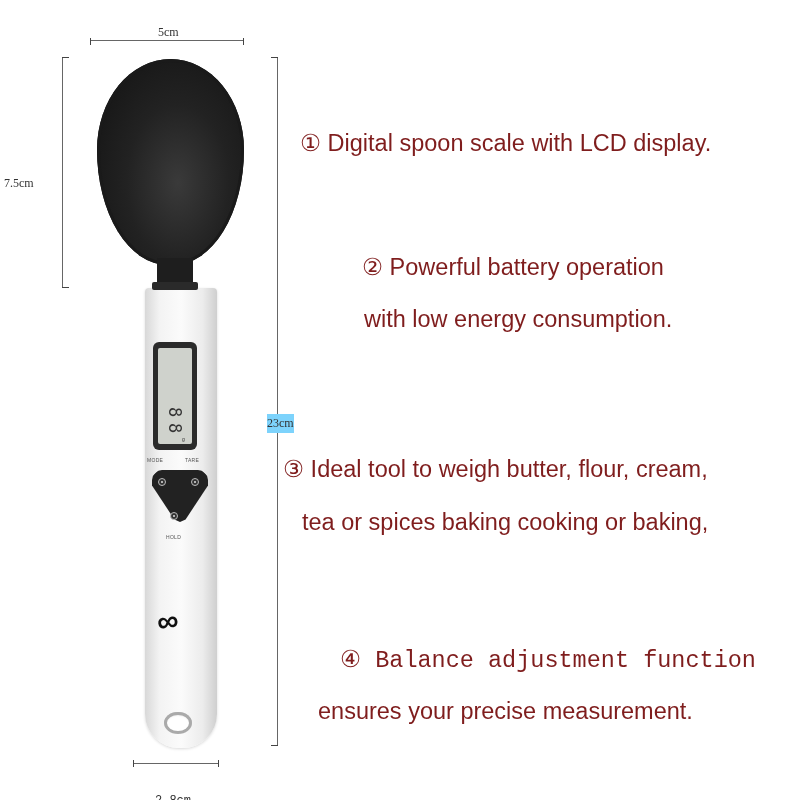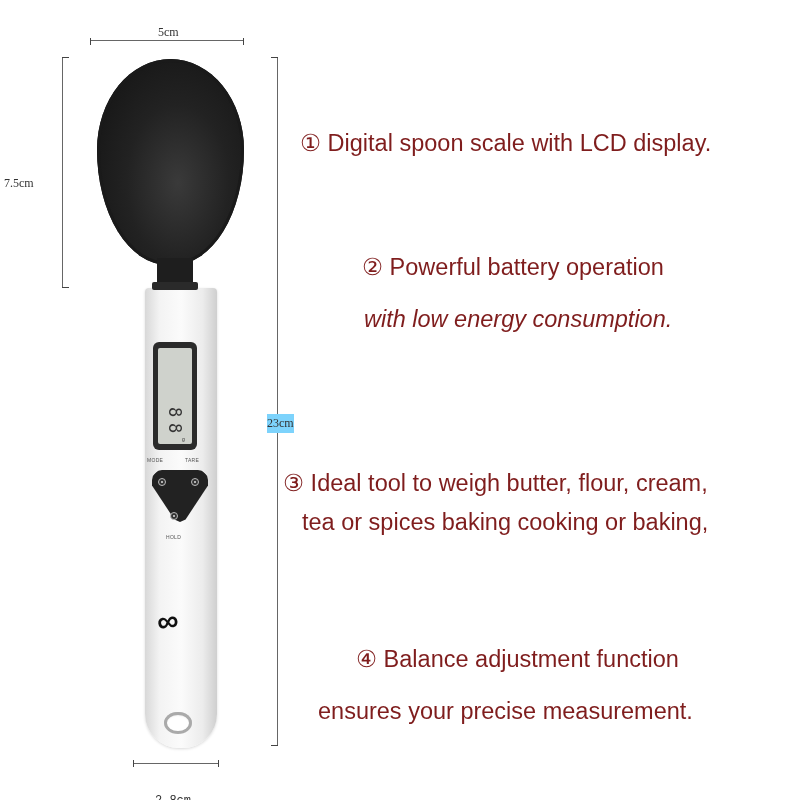--- a/index.html
+++ b/index.html
@@ -109,25 +109,25 @@
 
 <div class="feature" style="left:300px; top:129px;">
   <span>①</span>
   <span>Digital spoon scale with LCD display.</span>
 </div>
 
 <div class="feature" style="left:362px; top:253px;text-align:right;">
   <span>②</span>
   <span>Powerful battery operation</span>
 </div>
-<div class="feature" style="left:364px; top:306px;font-style:italic;">with low energy consumption.</div>
+<div class="feature" style="left:364px; top:306px;">with low energy consumption.</div>
 
-<div class="feature" style="left:283px; top:455px;margin-top:14px;">
+<div class="feature" style="left:283px; top:455px;">
   <span>③</span>
   <span>Ideal tool to weigh butter, flour, cream,</span>
 </div>
 <div class="feature" style="left:302px; top:509px;">tea or spices baking cooking or baking,</div>
 
-<div class="feature" style="left:356px; top:645px;">
+<div class="feature" style="left:340px; top:645px;font-family:Liberation Mono, monospace;">
   <span>④</span>
   <span>Balance adjustment function</span>
 </div>
 <div class="feature" style="left:318px; top:698px;">ensures your precise measurement.</div>
 
 </body></html>

